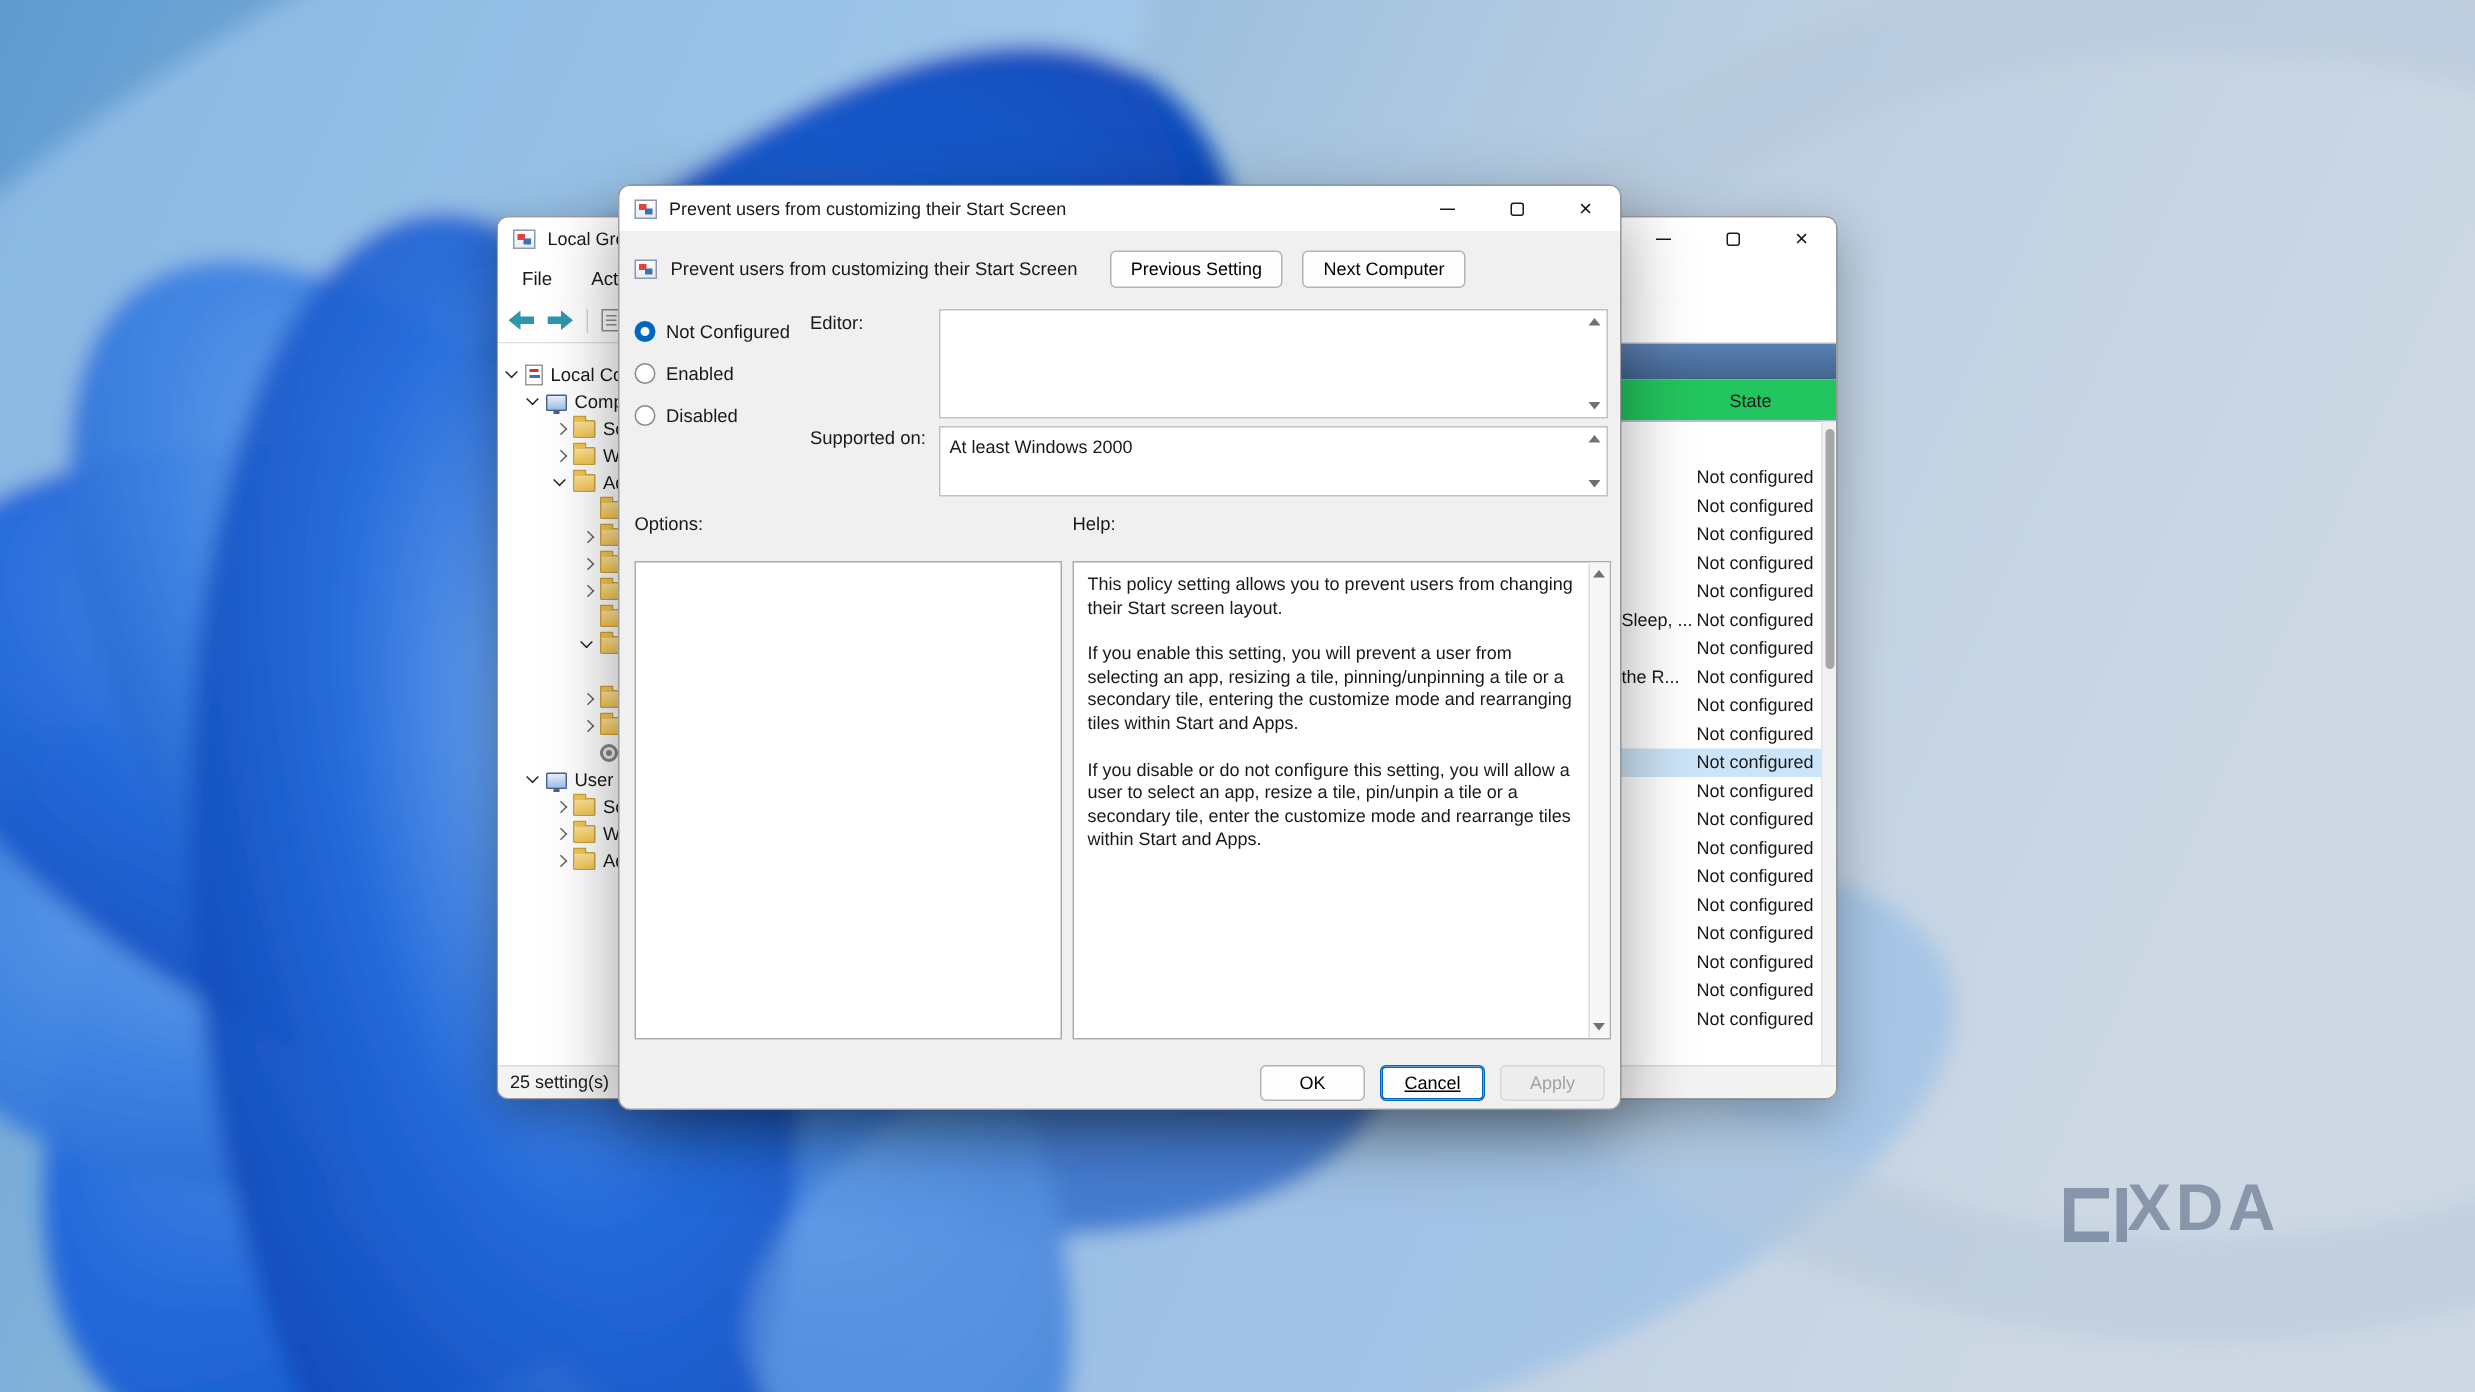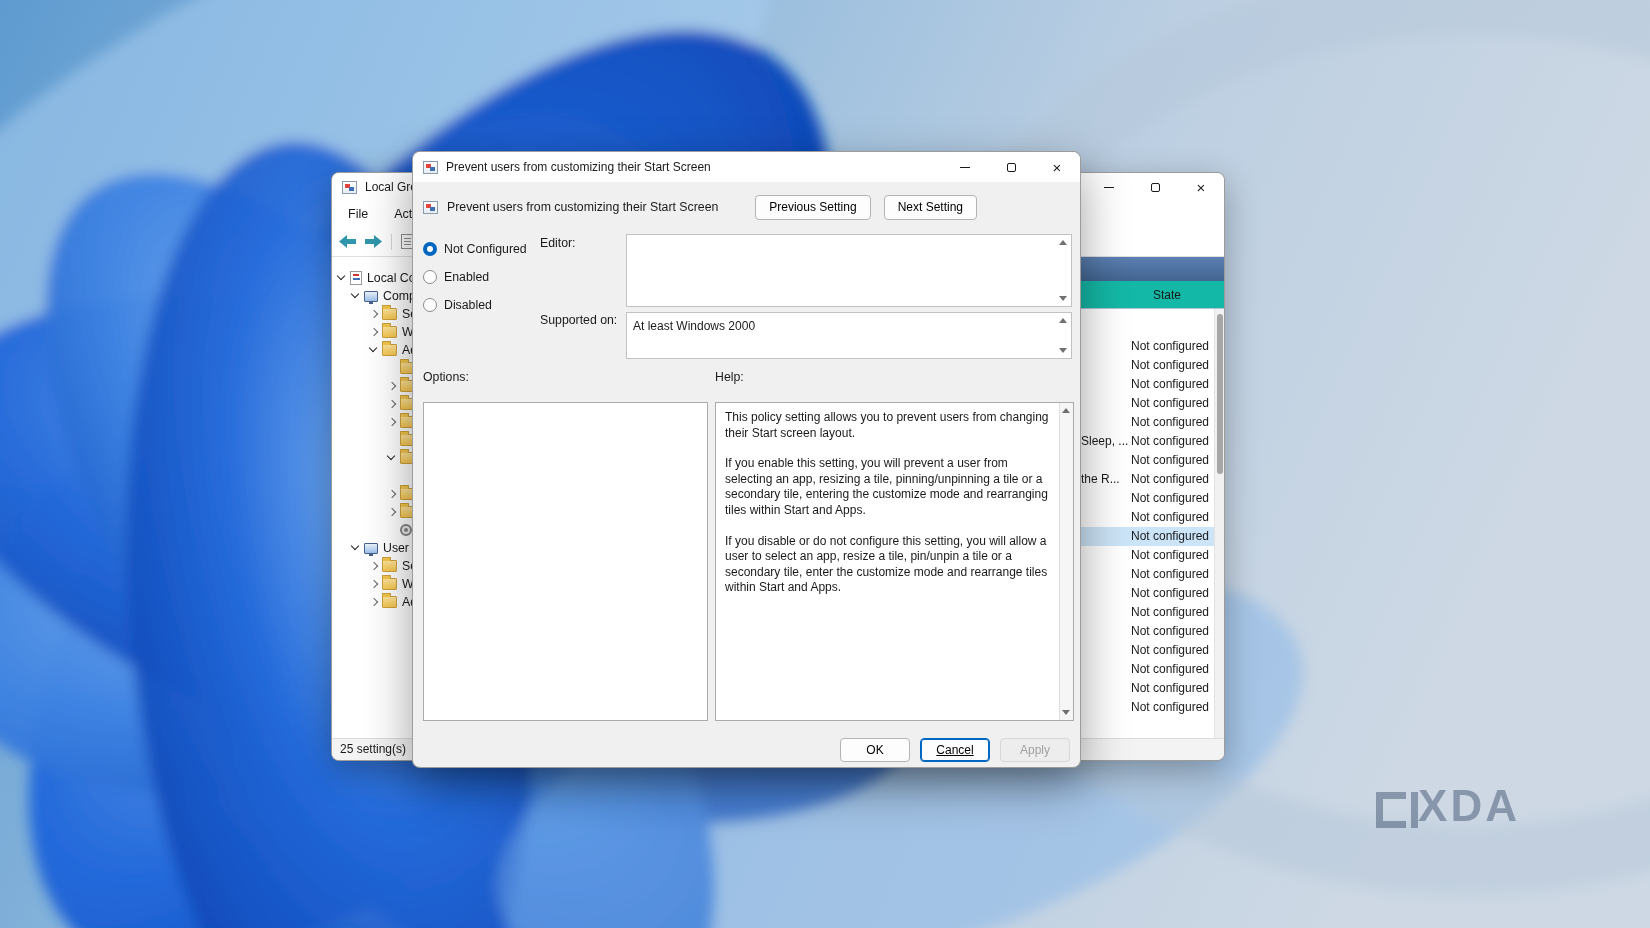--- a/index.html
+++ b/index.html
@@ -10,21 +10,21 @@
 
   
   .watermark { position:absolute; right:130px; bottom:100px; display:flex; align-items:flex-end;
     color:rgba(52,70,100,0.45);padding-left:46px; }
   .wm-logo { width:30px; height:36px; border:7px solid currentColor; border-right:none; position:relative; margin-right:12px; }
   .wm-logo::after { content:""; position:absolute; right:-12px; top:-7px; width:7px; height:36px; background:currentColor; }
   .wm-text { font-size:44px; font-weight:800; letter-spacing:3px; line-height:1; }
 
   
   .window { position:absolute; border-radius:8px; overflow:hidden; background:#f0f0f0;
-    border:1px solid rgba(0,0,0,0.35);margin-top:28px; }
+    border:1px solid rgba(0,0,0,0.35); }
   .titlebar { height:28px; background:#ffffff; display:flex; align-items:center; padding-left:10px; }
   .title-text { font-size:12px; margin-left:8px; white-space:nowrap; }
   .caps { margin-left:auto; display:flex; height:100%; }
   .cap { width:46px; height:100%; display:flex; align-items:center; justify-content:center; font-size:15px; }
   .glyph-min { width:10px; height:1px; background:#1a1a1a; display:block; }
   .glyph-max { width:9px; height:9px; border:1px solid #1a1a1a; border-radius:2px; display:block; }
 
   .gp-icon { width:15px; height:13px; border:1px solid #8a9bb0; background:linear-gradient(#fdfdfd,#e6edf5);
     position:relative; flex:none; }
   .gp-icon::before { content:""; position:absolute; left:2px; top:2px; width:5px; height:4px; background:#e0443a; }
@@ -59,21 +59,21 @@
   .ticon.monitor { width:14px; height:11px; border:1px solid #47618c; background:linear-gradient(#eaf2fb,#9cc0e8); border-radius:1px; position:relative; }
   .ticon.monitor::after { content:""; position:absolute; left:4px; bottom:-3px; width:4px; height:2px; background:#47618c; }
   .ticon.policy { width:12px; height:14px; background:#fff; border:1px solid #9a9a9a; position:relative; }
   .ticon.policy::before { content:""; position:absolute; left:2px; top:2px; width:6px; height:2px; background:#d0342c; }
   .ticon.policy::after  { content:""; position:absolute; left:2px; top:6px; width:7px; height:2px; background:#3f6fb5; }
   .ticon.gear { width:12px; height:12px; border:2px solid #858585; border-radius:50%; background:#ededed; position:relative; }
   .ticon.gear::after { content:""; position:absolute; inset:2px; border-radius:50%; background:#858585; }
 
   .details { position:absolute; top:0; right:0; bottom:0; width:146px; border-left:1px solid #e3e3e3; background:#fff; }
   .d-band { height:24px; background:linear-gradient(#5b80b2,#42648f); }
-  .d-cols { height:28px; background:#14b8a6; border-bottom:1px solid #b4c2d4; position:relative; }
+  .d-cols { height:28px; background:#22c55e; border-bottom:1px solid #b4c2d4; position:relative; }
   .d-colstate { position:absolute; left:74px; top:7px; font-size:12px; }
   .d-rows { position:absolute; top:52px; left:0; right:10px; bottom:0; padding-top:28px; overflow:hidden; }
   .drow { height:19px; position:relative; font-size:12px; }
   .drow.selected { background:#cce4f7; }
   .dname { position:absolute; left:2px; top:2px; width:49px; overflow:hidden; white-space:nowrap; }
   .dstate { position:absolute; left:52px; top:2px; white-space:nowrap; }
   .vscroll { position:absolute; top:52px; right:0; bottom:0; width:10px; background:#f1f1f1; border-left:1px solid #e3e3e3; }
   .vthumb { position:absolute; top:5px; left:2px; width:6px; height:160px; border-radius:3px; background:#a6a6a6; }
 
   .statusbar { position:absolute; left:0; right:0; bottom:0; height:22px; background:#f3f3f3;
@@ -435,21 +435,21 @@
           </span>
         <span class="cap">×</span>
       </div>
     </div>
 
     <div class="dlg-header">
       <span class="gp-icon"></span>
       <span class="dlg-setting-name">Prevent users from customizing their Start Screen</span>
       <span class="spacer"></span>
       <button class="hbtn">Previous Setting</button>
-      <button class="hbtn">Next Setting</button>
+      <button class="hbtn">Next Computer</button>
     </div>
 
     <div class="radio-col">
       <div class="radio-row">
         <span class="radio checked"></span>
         <span class="radio-label">Not Configured</span>
       </div>
       <div class="radio-row">
         <span class="radio"></span>
         <span class="radio-label">Enabled</span>

